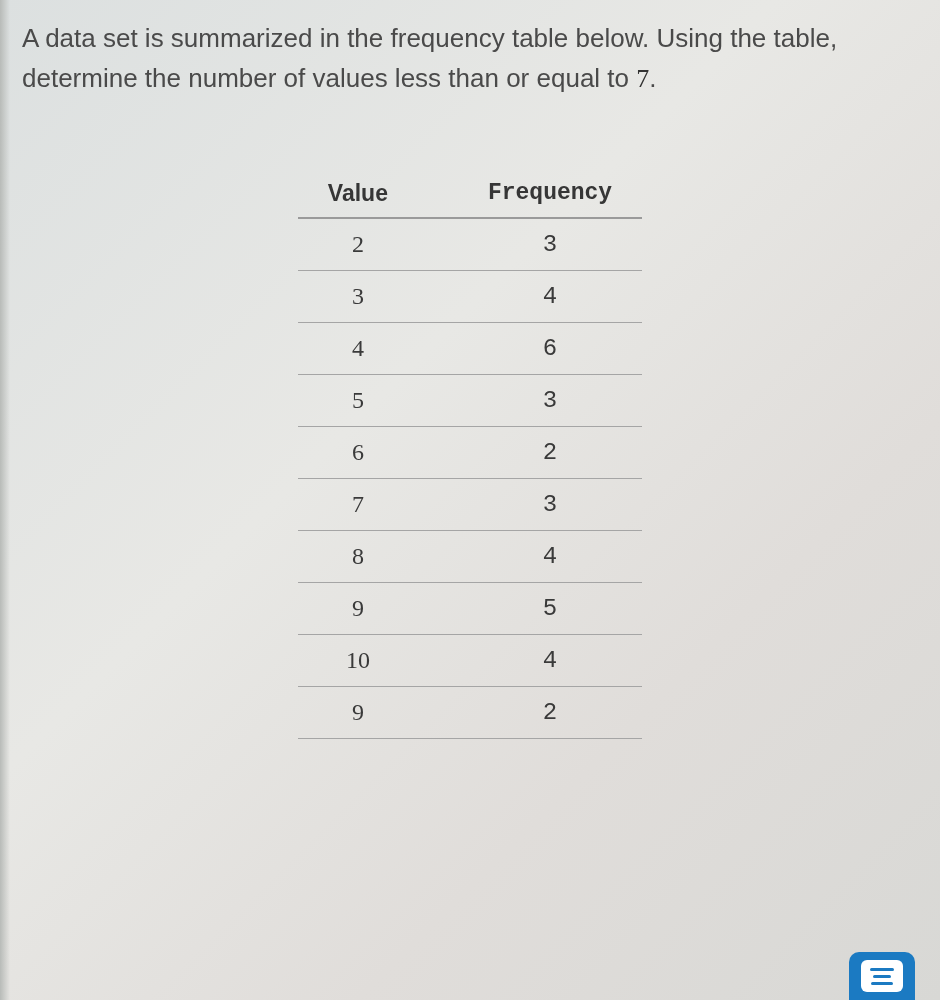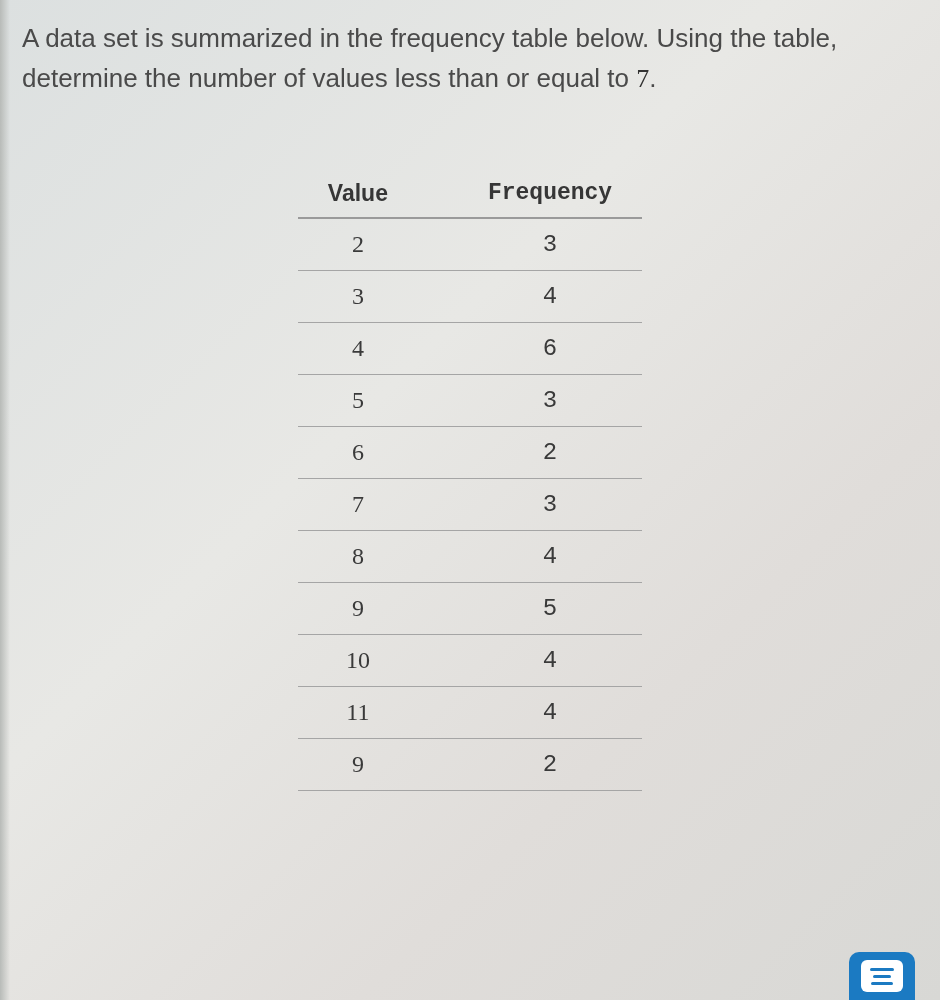--- a/index.html
+++ b/index.html
@@ -147,24 +147,20 @@
         </tr>
       <tr>
           <td>9</td>
           <td>5</td>
         </tr>
       <tr>
           <td>10</td>
           <td>4</td>
         </tr>
       <tr>
-          <td>11</td>
-          <td>4</td>
-        </tr>
-      <tr>
           <td>9</td>
           <td>2</td>
         </tr>
     </tbody>
   </table>
 </div>
 
 <div class="help-button">
   <div class="help-button-inner">
     <div class="help-line l1"></div>

